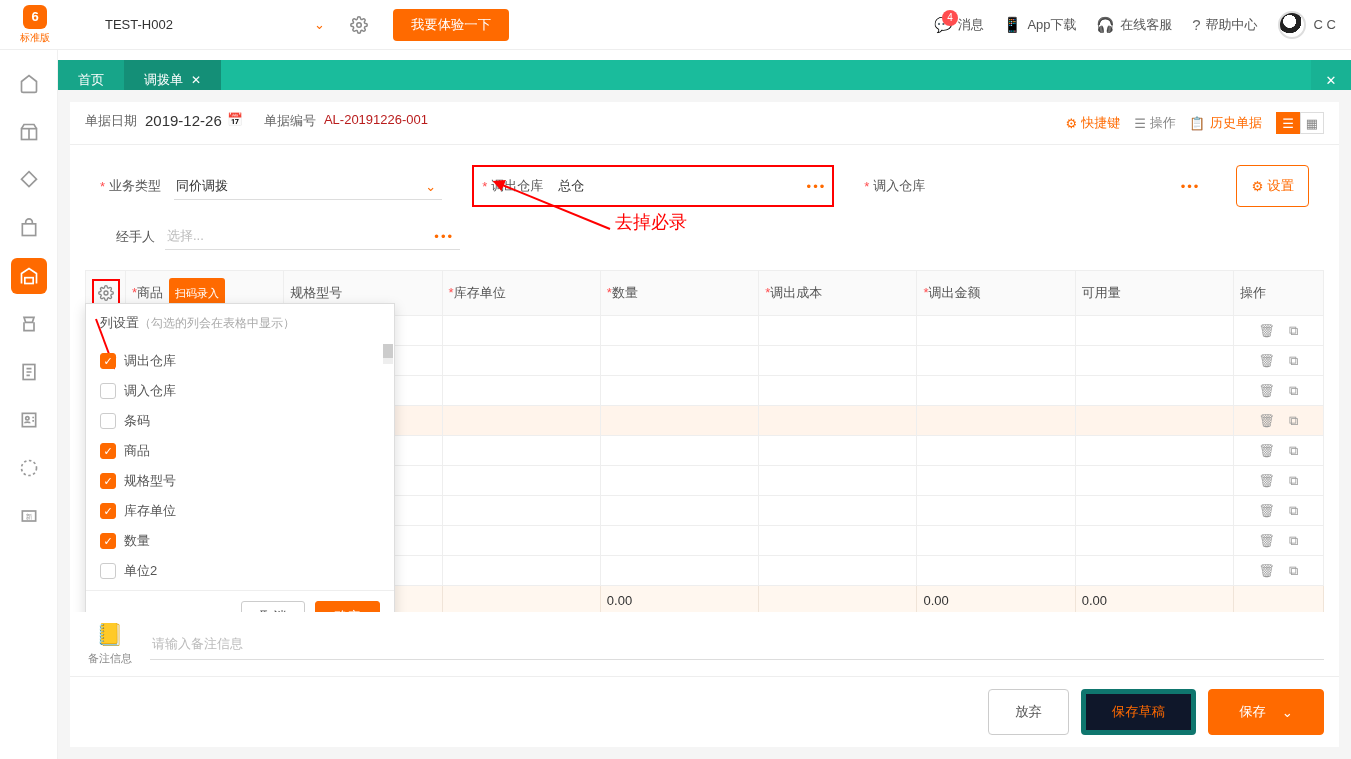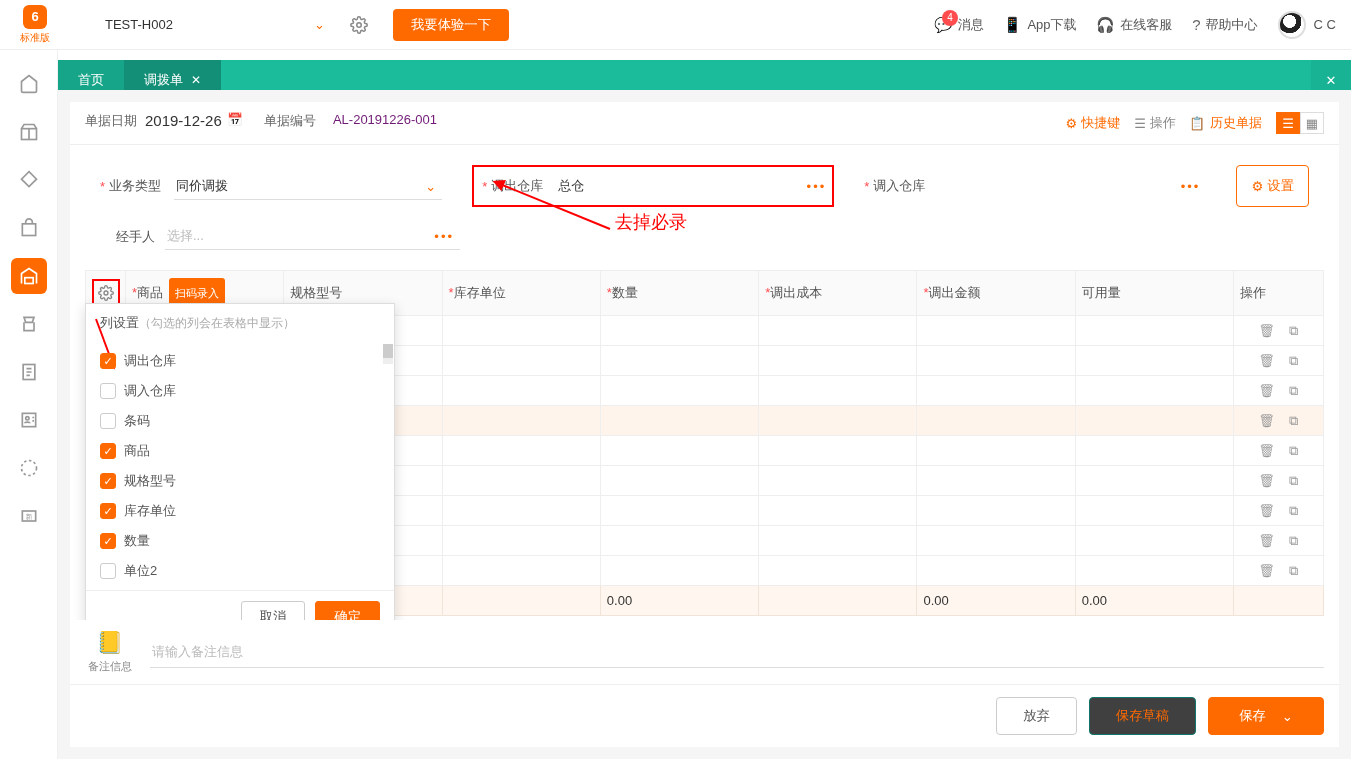--- a/index.html
+++ b/index.html
@@ -35,22 +35,22 @@
 
 
 .main { position: absolute; left: 58px; right: 0; top: 90px; bottom: 0; background: #f5f5f5; padding: 12px; overflow: hidden; }
 .doc-panel { background: #fff; height: 100%; display: flex; flex-direction: column; }
 
 
 .doc-header { display: flex; align-items: flex-start; padding: 10px 15px; border-bottom: 1px solid #eee; }
 .doc-header .lbl { color: #666; margin-right: 8px; }
 .doc-date { color: #333; margin-right: 6px; font-size: 15px; }
 .cal-icon { color: #ff6a00; margin-right: 20px; }
-.doc-no-lbl { color: #666; margin-right: 17px; }
-.doc-no { color: #701a75; }
+.doc-no-lbl { color: #666; margin-right: 8px; }
+.doc-no { color: #b91c1c; }
 .doc-header-right { margin-left: auto; display: flex; align-items: center; gap: 14px; }
 .hdr-link { color: #ff6a00; display: flex; align-items: center; gap: 4px; cursor: pointer; }
 .hdr-link.gray { color: #888; }
 .view-toggles { display: flex; }
 .view-toggle { width: 24px; height: 22px; border: 1px solid #ddd; display: flex; align-items: center; justify-content: center; color: #888; cursor: pointer; }
 .view-toggle.active { background: #ff6a00; color: #fff; border-color: #ff6a00; }
 
 
 .form-row { display: flex; padding: 20px 30px 10px; gap: 30px; position: relative; }
 .form-field { flex: 1; display: flex; align-items: center; position: relative; }
@@ -95,21 +95,21 @@
 
 
 .remark-row { display: flex; align-items: center; padding: 10px 15px; gap: 15px; }
 .remark-icon { width: 50px; display: flex; flex-direction: column; align-items: center; color: #1abc9c; }
 .remark-icon .lbl { font-size: 11px; color: #888; margin-top: 3px; }
 .remark-input { flex: 1; border-bottom: 1px solid #ddd; padding: 6px 2px; color: #bbb; }
 
 
 .footer-bar { padding: 12px 15px; display: flex; justify-content: flex-end; gap: 12px; border-top: 1px solid #eee; background: #fff; }
 .btn-lg-default { border: 1px solid #ccc; background: #fff; color: #555; padding: 9px 26px; border-radius: 4px; cursor: pointer; }
-.btn-lg-outline { border: 1px solid #0f766e; background: #404040; color: #ff6a00; padding: 9px 26px; border-radius: 4px; cursor: pointer; }
+.btn-lg-outline { border: 5px solid #0f766e; background: #0f172a; color: #ff6a00; padding: 9px 26px; border-radius: 4px; cursor: pointer; }
 .btn-lg-primary { border: 1px solid #ff6a00; background: #ff6a00; color: #fff; padding: 9px 30px; border-radius: 4px; cursor: pointer; display: flex; align-items: center; gap: 16px; }
 
 
 .float-right { position: absolute; right: 0; top: 260px; display: flex; flex-direction: column; }
 .float-btn { width: 32px; height: 32px; background: #fff; border: 1px solid #eee; display: flex; align-items: center; justify-content: center; color: #888; cursor: pointer; }
 .float-btn.teal { background: #1abc9c; color: #fff; border-color: #1abc9c; }
 
 svg { display: block; }
 </style>
 </head>

